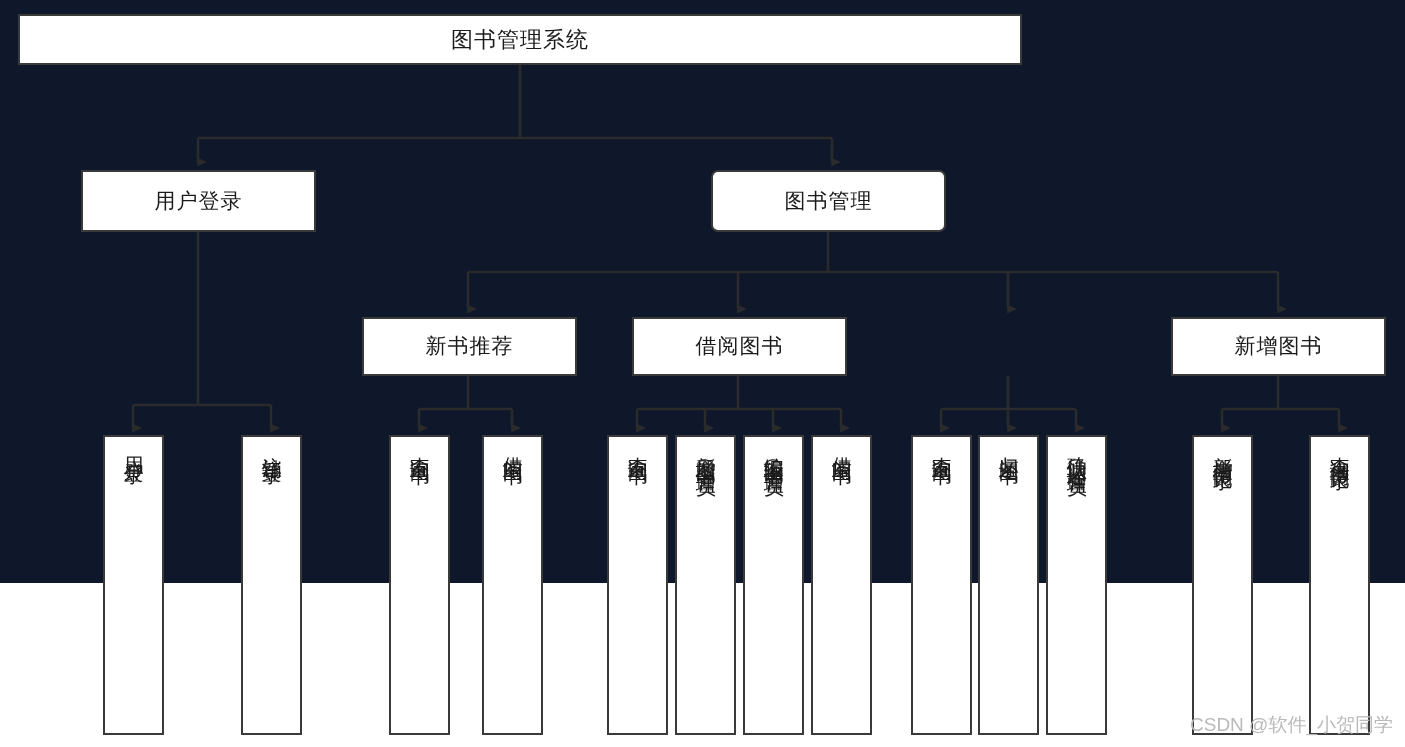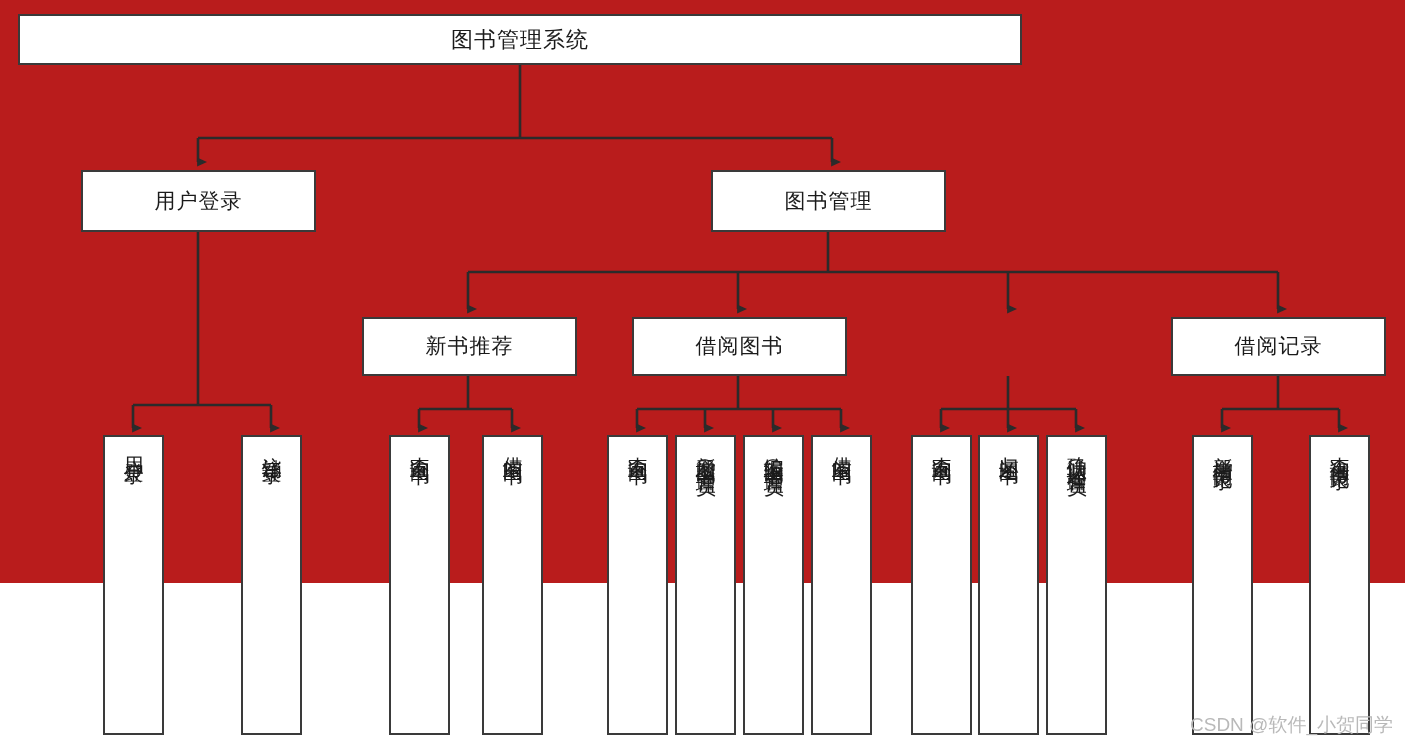--- a/index.html
+++ b/index.html
@@ -1,20 +1,20 @@
 <!DOCTYPE html>
 <html><head>
 <meta charset="utf-8">
 <style>
   html,body{margin:0;padding:0;background:#ffffff;}
   body{
     font-family:"Liberation Sans","DejaVu Sans",sans-serif;
     width:1405px;height:747px;overflow:hidden;
   }
-  #stage{position:relative;width:1405px;height:583px;background:#b91c1c;}
+  #stage{position:relative;width:1405px;height:583px;background:#0f172a;}
 
   svg#edges{position:absolute;left:0;top:0;width:1405px;height:747px;}
 
   .node{
     position:absolute;
     box-sizing:border-box;
     background:#ffffff;
     border:2px solid #3a3a3a;
     display:flex;
     align-items:center;
@@ -113,32 +113,32 @@
     </g>
   </svg>
 
   <div class="node root" style="left:18px;top:14px;width:1004px;height:51px;">
     <span class="lbl">图书管理系统</span>
   </div>
 
   <div class="node h" style="left:81px;top:170px;width:235px;height:62px;">
     <span class="lbl">用户登录</span>
   </div>
-  <div class="node h" style="left:711px;top:170px;width:235px;height:62px;">
+  <div class="node h" style="left:711px;top:170px;width:235px;height:62px;border-radius:7px;">
     <span class="lbl">图书管理</span>
   </div>
 
   <div class="node h" style="left:362px;top:317px;width:215px;height:59px;">
     <span class="lbl">新书推荐</span>
   </div>
   <div class="node h" style="left:632px;top:317px;width:215px;height:59px;">
     <span class="lbl">借阅图书</span>
   </div>
   <div class="node h" style="left:1171px;top:317px;width:215px;height:59px;">
-    <span class="lbl">借阅记录</span>
+    <span class="lbl">新增图书</span>
   </div>
 
   <div class="node v" style="left:103px;top:435px;width:61px;height:300px;">
     <span class="lbl">用户登录</span>
   </div>
   <div class="node v" style="left:241px;top:435px;width:61px;height:300px;">
     <span class="lbl">注销登录</span>
   </div>
 
   <div class="node v" style="left:389px;top:435px;width:61px;height:300px;">

